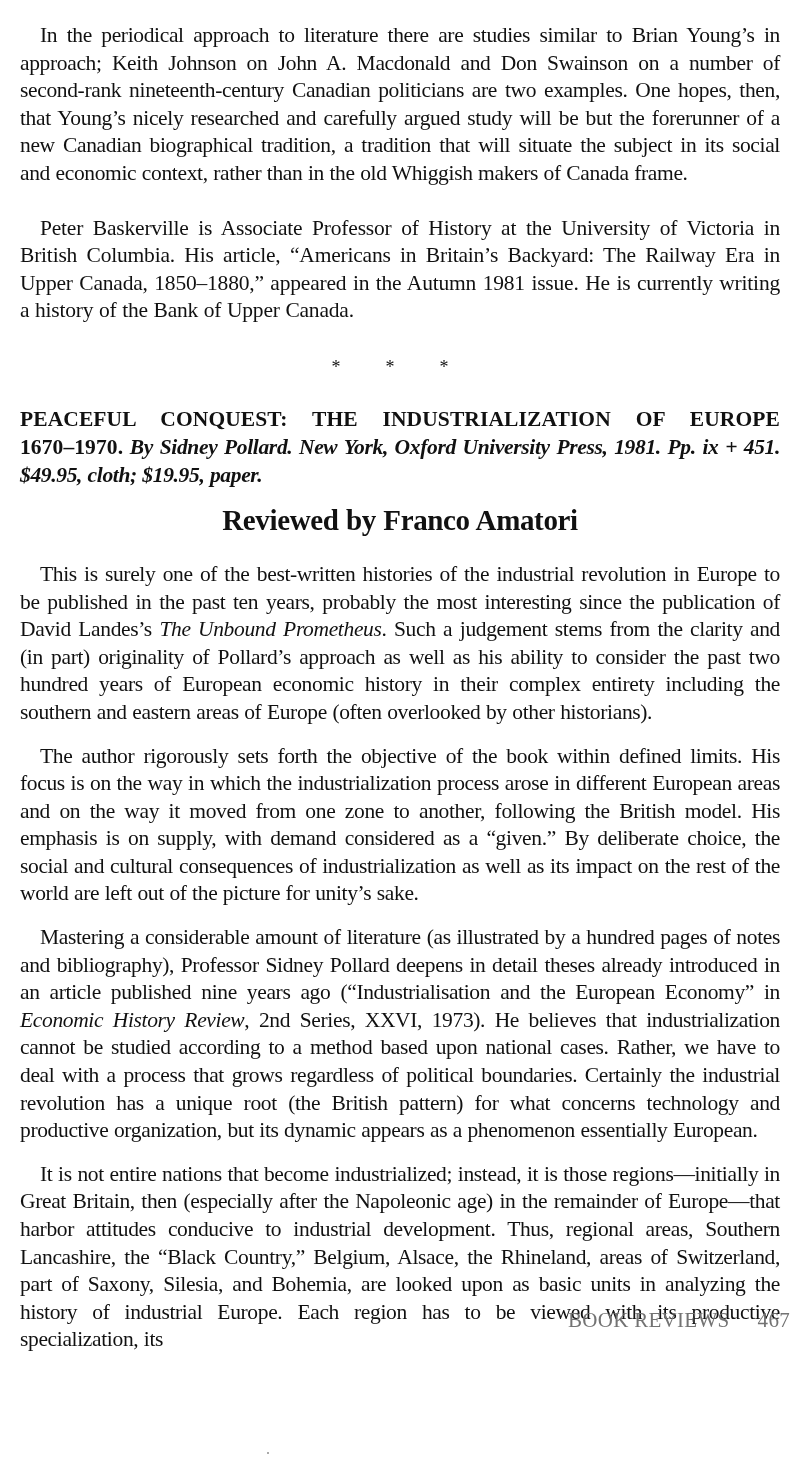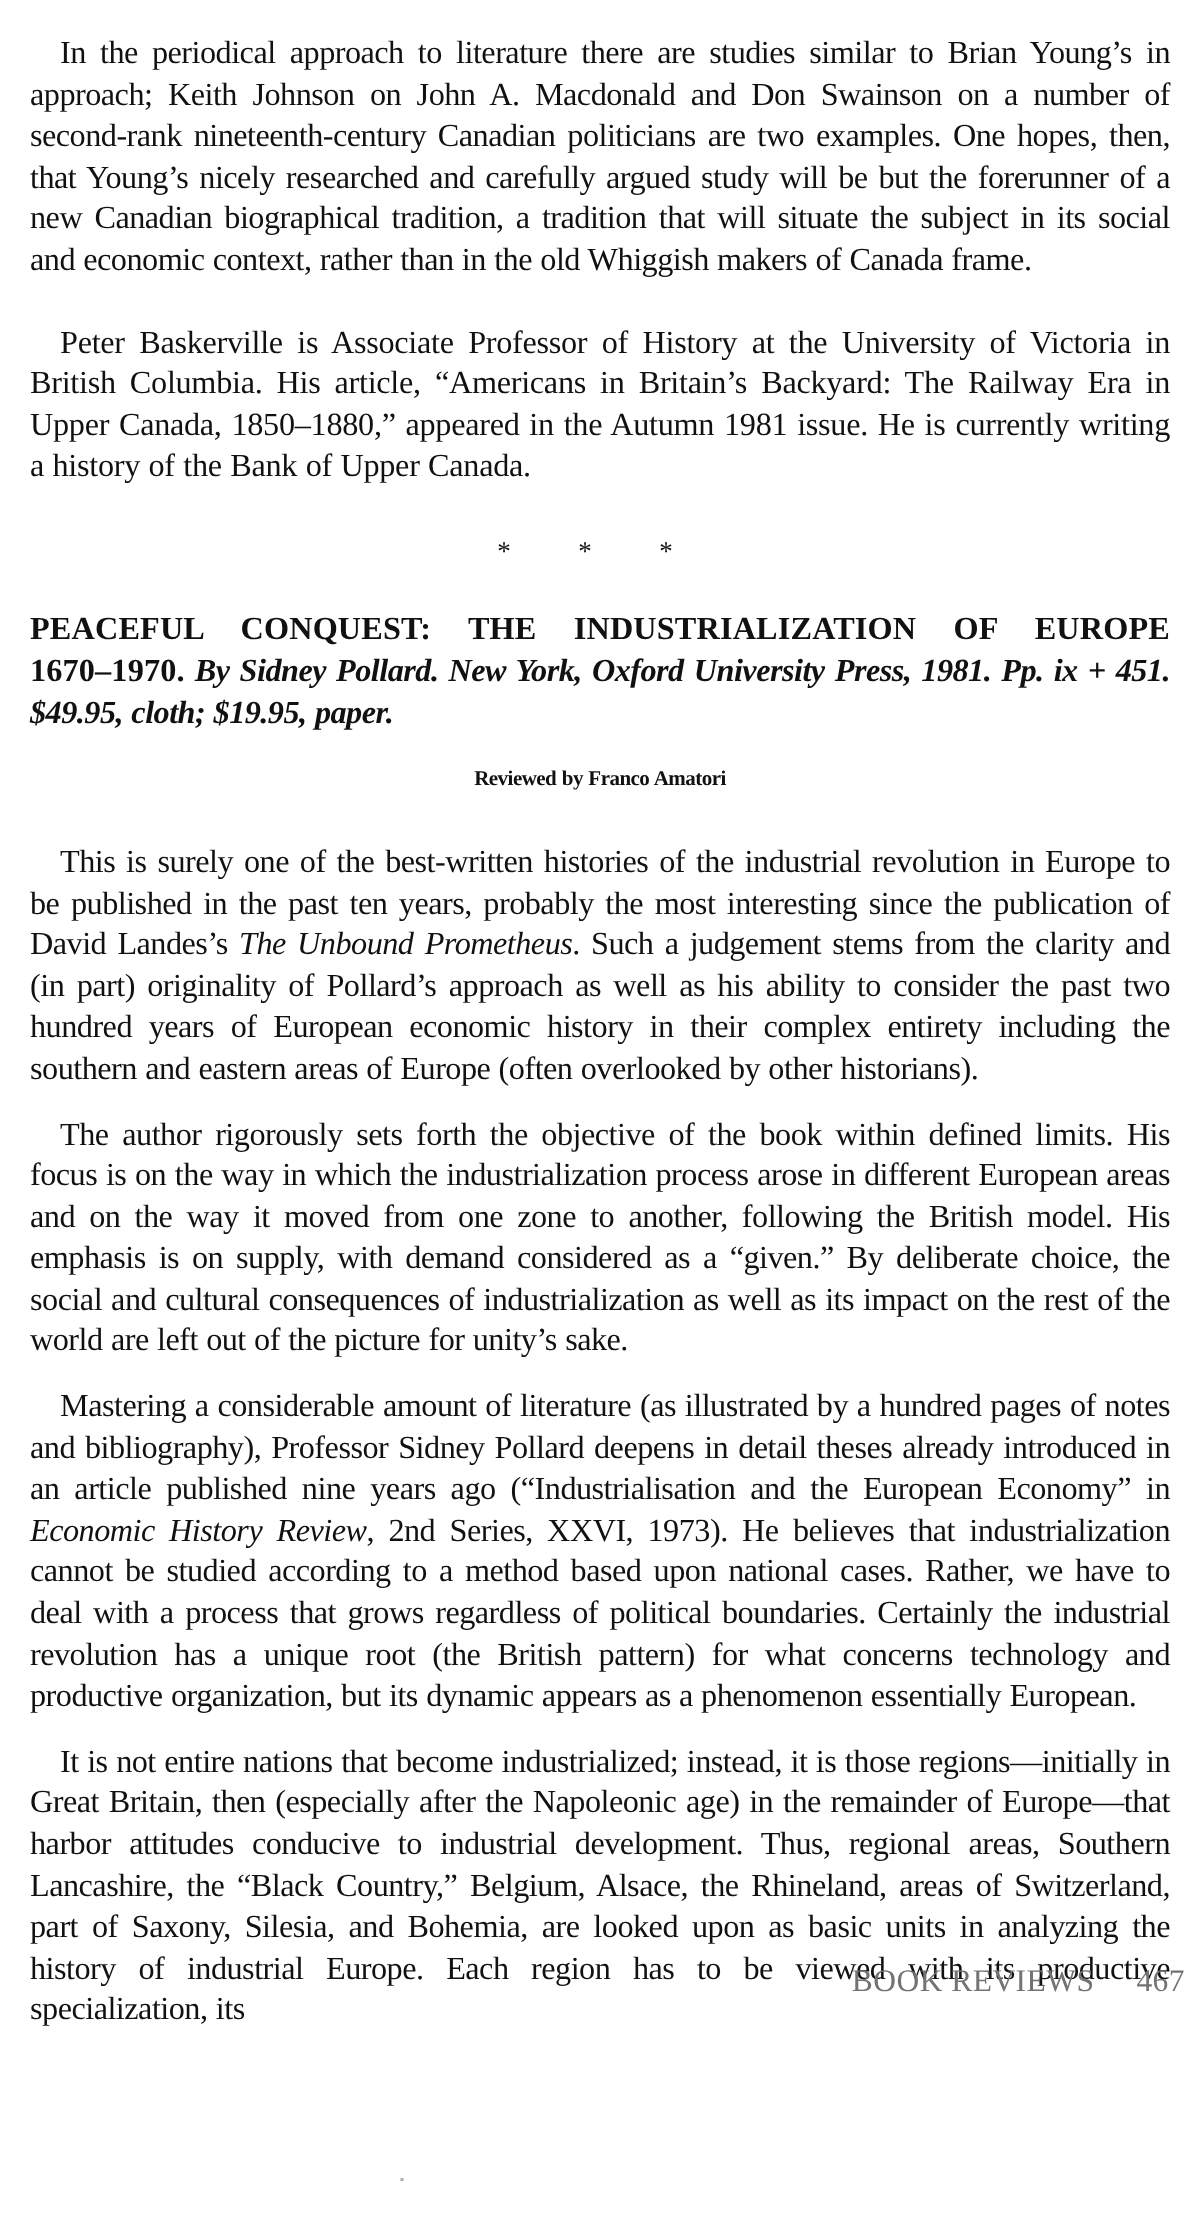--- a/index.html
+++ b/index.html
@@ -53,21 +53,21 @@
   .review-head .caps {
     word-spacing: 12px;
     letter-spacing: 0.1px;
   }
   .review-head .pub { font-style: italic; }
   .reviewer {
     margin-top: 4px;
     text-align: center;
     text-indent: 0;
     font-weight: bold;
-    font-size: 14px;
+    font-size: 29px;
     line-height: 30px;
     height: 40px;
   }
   em { }
   .footer {
     position: absolute;
     top: 1308px;
     right: 10px;
     font-size: 21px;
     letter-spacing: 0.3px;

